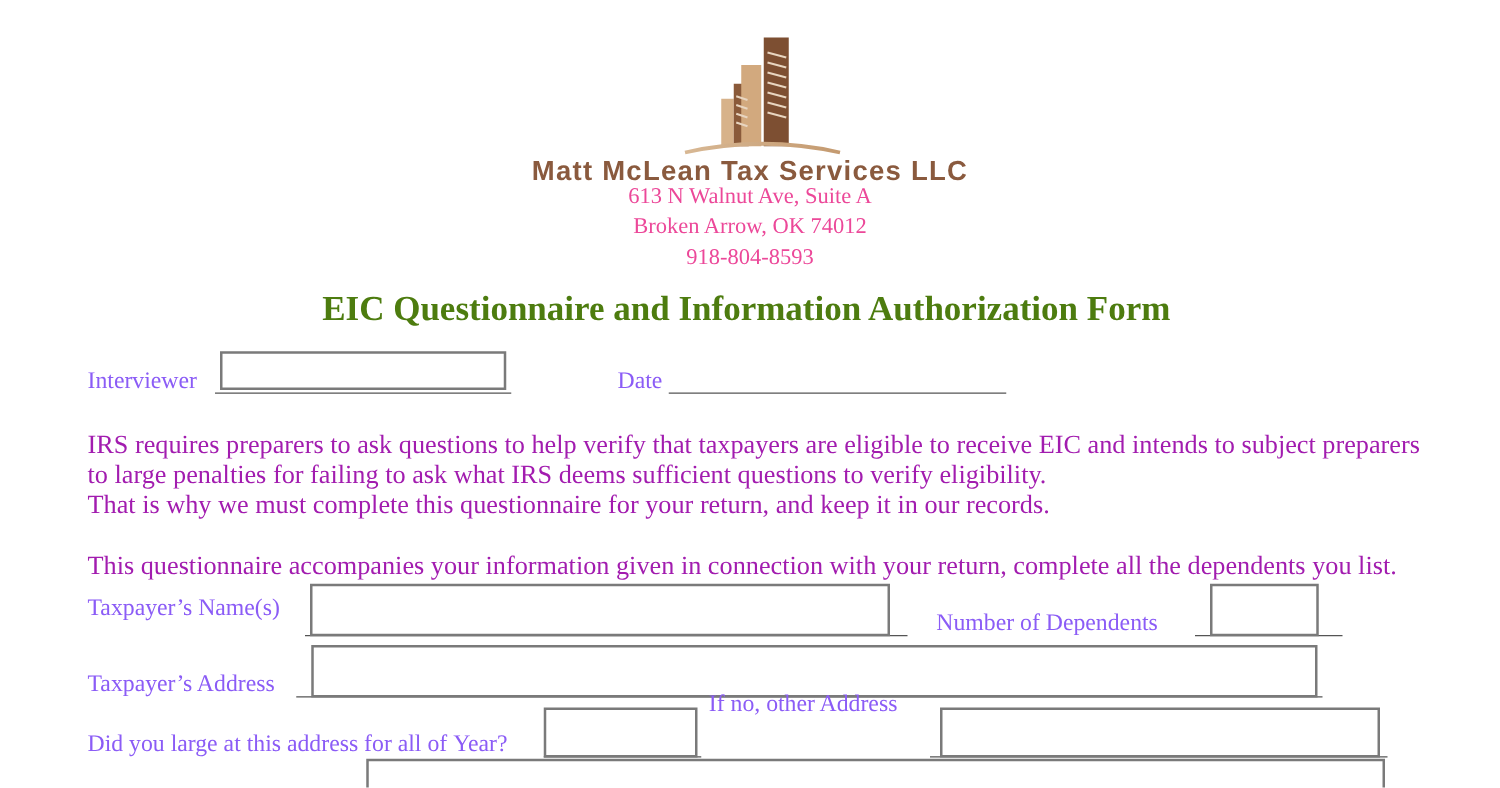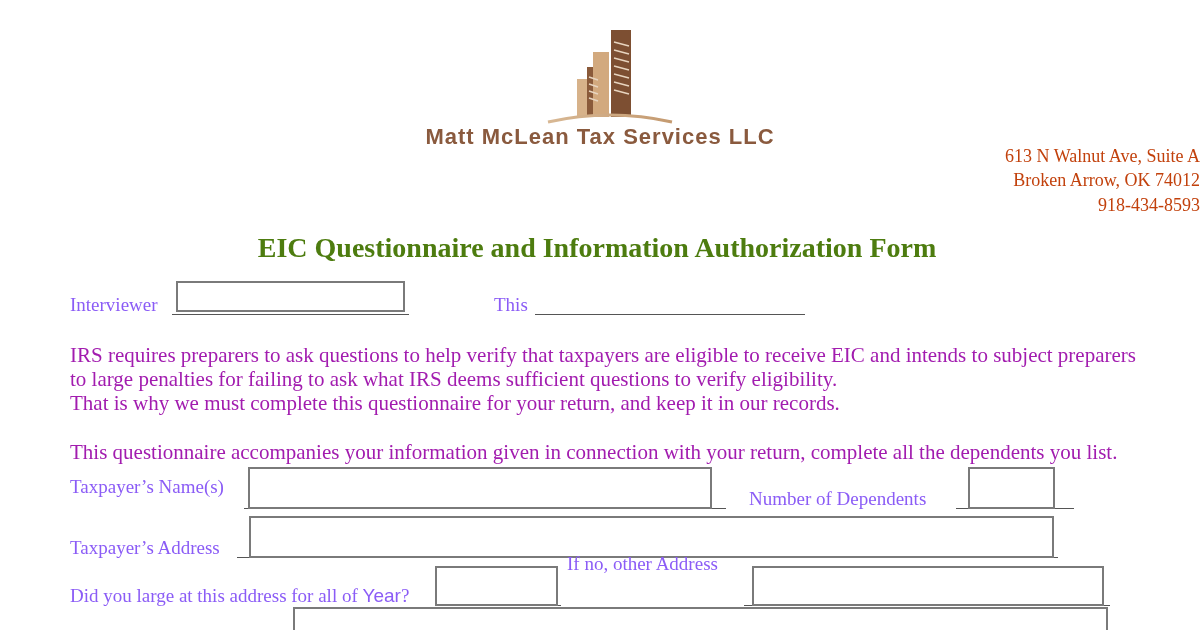--- a/index.html
+++ b/index.html
@@ -8,21 +8,21 @@
     font-family:"Liberation Serif","DejaVu Serif",serif; color:#1a1a1a;
     position:relative;
   }
   .abs { position:absolute; }
   .logo { left:540px; top:22px; width:140px; height:108px; }
   .brand {
     left:0; width:1200px; top:124px; text-align:center;
     font-family:Liberation Sans, sans-serif;
     font-size:22px; letter-spacing:1px; color:#8a5a3e; font-weight:bold;
   }
-  .addr { left:0; width:1200px; text-align:right; font-size:18px; color:#c2410c; }
+  .addr { left:0; width:1200px; text-align:center; font-size:18px; color:#ec4899; }
   .title {
     left:0; width:1194px; top:232px; text-align:center; font-weight:bold;
     font-size:28px; color:#4d7c0f;
   }
   .lbl { font-size:19px; color:#8b5cf6; white-space:nowrap; }
   .para { left:70px; font-size:21px; line-height:24px; color:#a21caf; white-space:nowrap; }
   .uline { border-bottom:1.5px solid #555; height:0; }
   .box { border:2px solid #7a7a7a; background:transparent; box-sizing:border-box; }
   input.box { padding:0 4px; font-family:"Liberation Serif",serif; font-size:16px; outline:none; }
 </style>
@@ -52,50 +52,50 @@
       <line x1="49" y1="62" x2="58" y2="65"></line>
     <line x1="49" y1="69" x2="58" y2="72"></line>
       <line x1="49" y1="76" x2="58" y2="79"></line>
   </g>
   <path d="M8 100 Q70 86 132 100" stroke="url(#g1)" stroke-width="3" fill="none"></path>
 </svg>
 
 <div class="abs brand">Matt McLean Tax Services LLC</div>
 <div class="abs addr" style="top:146px">613 N Walnut Ave, Suite A</div>
 <div class="abs addr" style="top:170px">Broken Arrow, OK 74012</div>
-<div class="abs addr" style="top:195px">918-434-8593</div>
+<div class="abs addr" style="top:195px">918-804-8593</div>
 
 <div class="abs title">EIC Questionnaire and Information Authorization Form</div>
 
 <div class="abs lbl" style="left:70px; top:294px">Interviewer</div>
 <div class="abs uline" style="left:172px; top:314px; width:237px"></div>
 <input class="abs box" style="left: 176px; top: 281px; width: 229px; height: 31px;" value="">
 
-<div class="abs lbl" style="left:494px; top:294px">This</div>
+<div class="abs lbl" style="left:494px; top:294px">Date</div>
 <div class="abs uline" style="left:535px; top:314px; width:270px"></div>
 
 <div class="abs para" style="top:343px">IRS requires preparers to ask questions to help verify that taxpayers are eligible to receive EIC and intends to subject preparers</div>
 <div class="abs para" style="top:367px">to large penalties for failing to ask what IRS deems sufficient questions to verify eligibility.</div>
 <div class="abs para" style="top:391px">That is why we must complete this questionnaire for your return, and keep it in our records.</div>
 
 <div class="abs para" style="top:440px">This questionnaire accompanies your information given in connection with your return, complete all the dependents you list.</div>
 
 <div class="abs lbl" style="left:70px; top:476px">Taxpayer’s Name(s)</div>
 <div class="abs uline" style="left:244px; top:508px; width:482px"></div>
 <input class="abs box" style="left: 248px; top: 467px; width: 464px; height: 42px;" value="">
 
 <div class="abs lbl" style="left:749px; top:488px">Number of Dependents</div>
 <div class="abs uline" style="left:956px; top:508px; width:118px"></div>
 <input class="abs box" style="left: 968px; top: 467px; width: 87px; height: 42px;" value="">
 
 <div class="abs lbl" style="left:70px; top:537px">Taxpayer’s Address</div>
 <div class="abs uline" style="left:237px; top:557px; width:821px"></div>
 <input class="abs box" style="left: 249px; top: 516px; width: 805px; height: 42px;" value="">
 
-<div class="abs lbl" style="left:70px; top:585px"><span>Did you large at this address for all of </span><span style="font-family:Liberation Sans, sans-serif">Year</span><span>?</span></div>
+<div class="abs lbl" style="left:70px; top:585px"><span>Did you large at this address for all of </span><span style="font-family:Liberation Serif, serif">Year</span><span>?</span></div>
 <div class="abs uline" style="left:435px; top:605px; width:126px"></div>
 <input class="abs box" style="left: 435px; top: 566px; width: 123px; height: 40px;" value="">
 
 <div class="abs lbl" style="left:567px; top:553px">If no, other Address</div>
 <div class="abs uline" style="left:744px; top:605px; width:366px"></div>
 <input class="abs box" style="left: 752px; top: 566px; width: 352px; height: 40px;" value="">
 
 <textarea class="abs box" style="left: 293px; top: 607px; width: 815px; height: 40px; resize: none; font-family: &quot;Liberation Serif&quot;, serif;" placeholder=""></textarea>
 
 </body></html>

